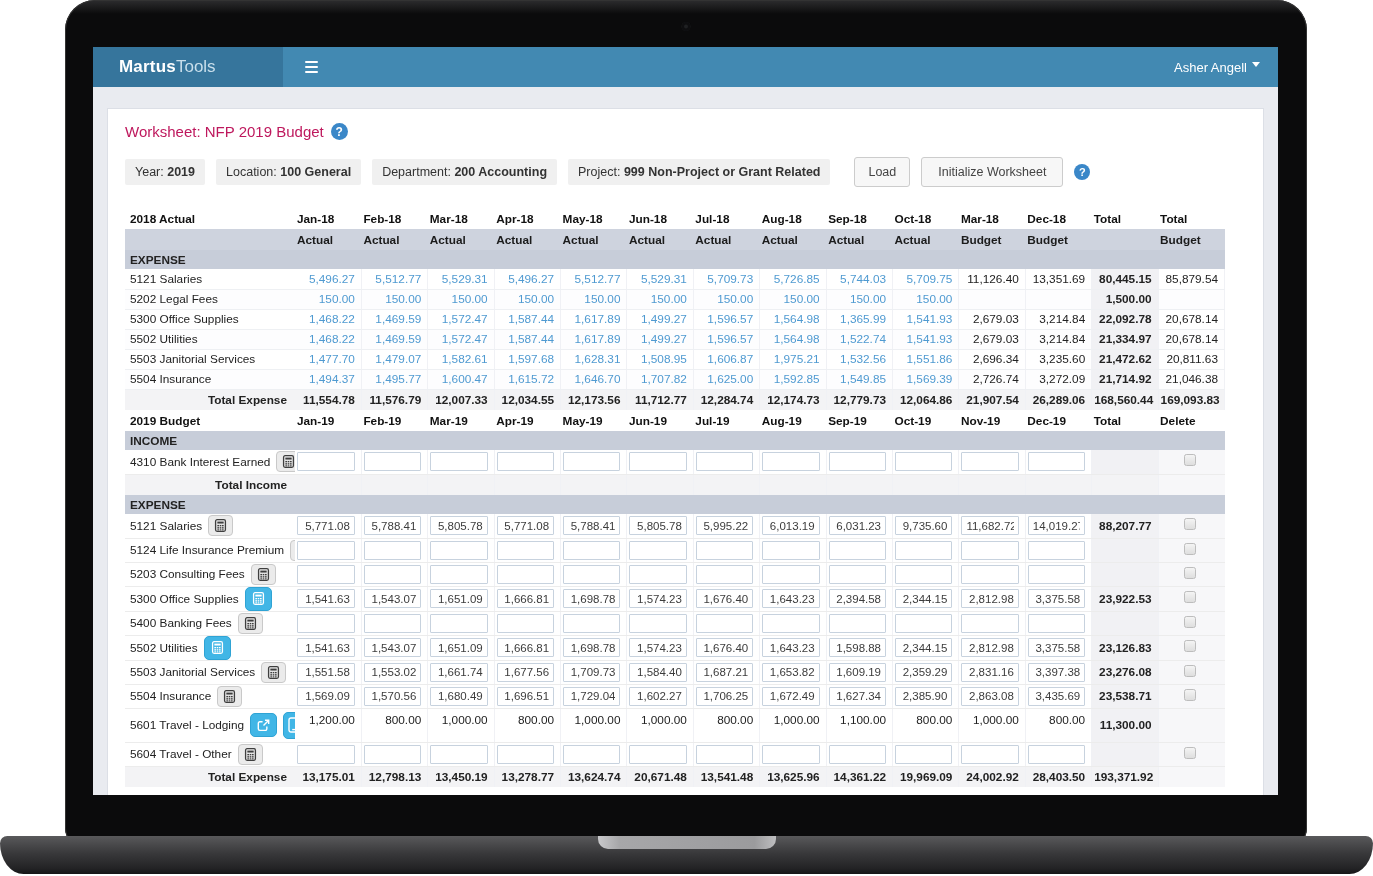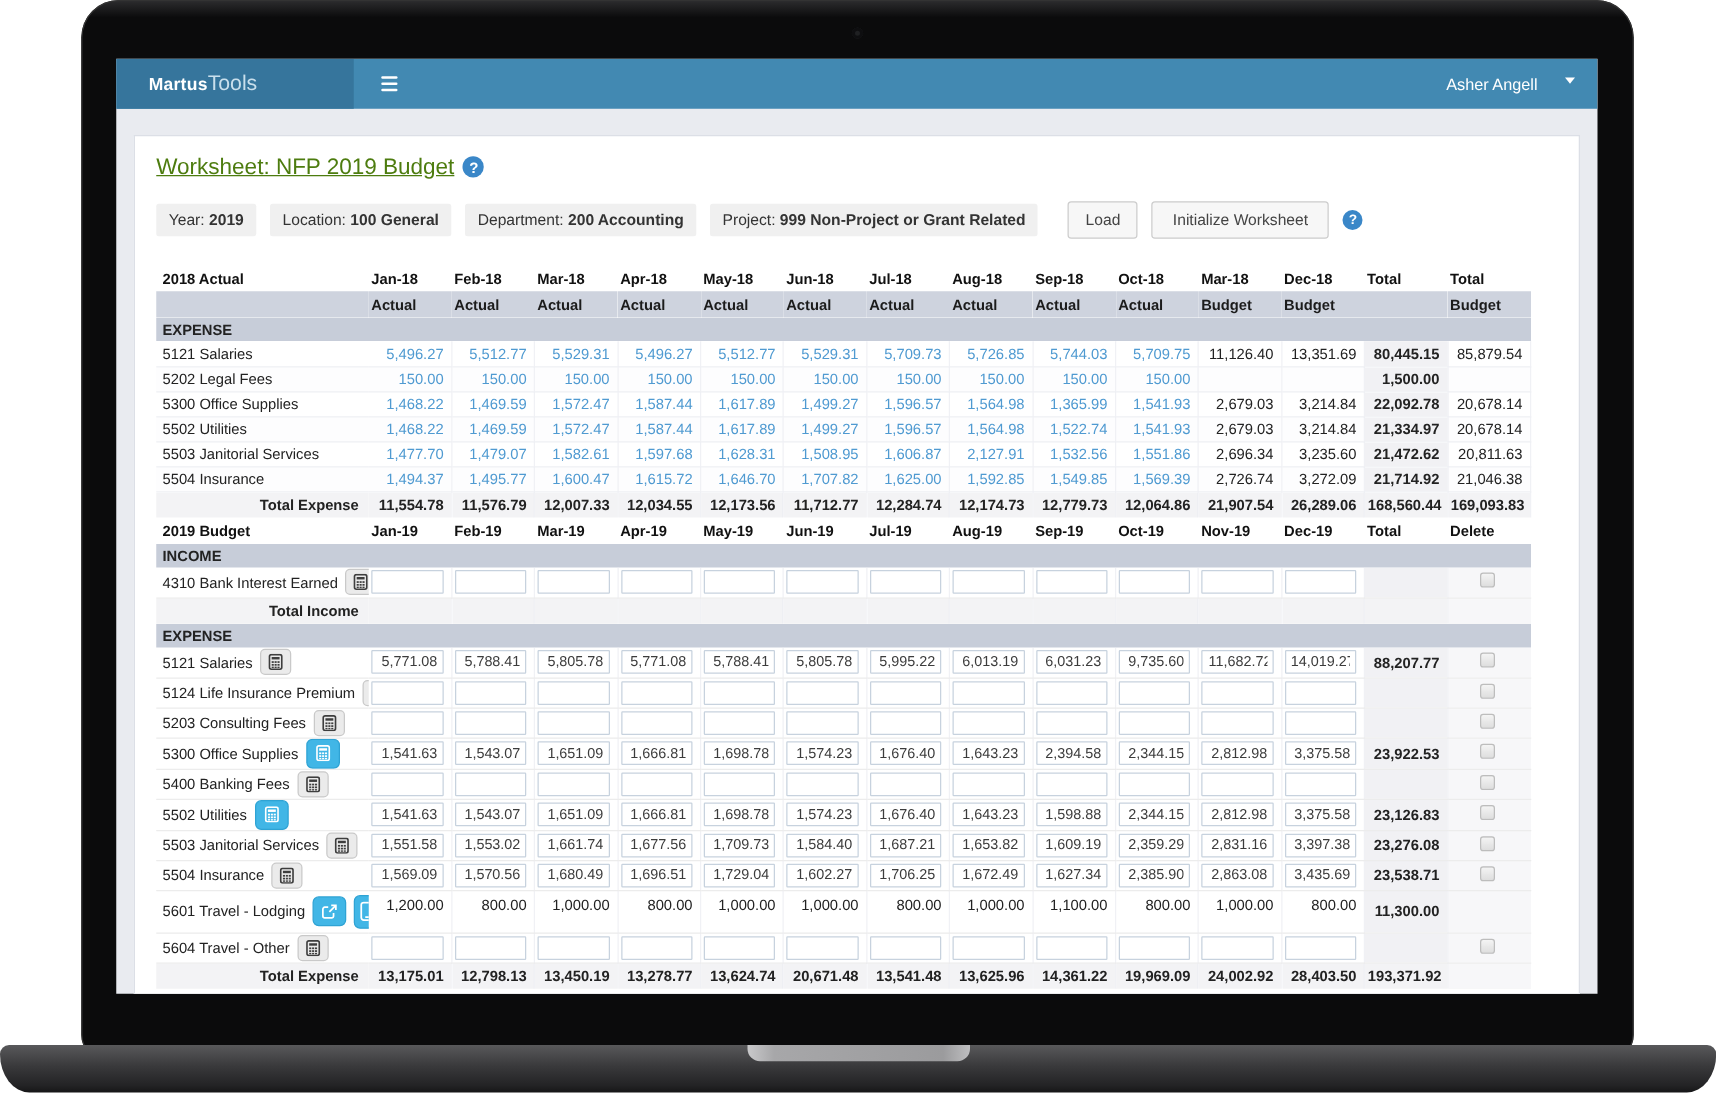--- a/index.html
+++ b/index.html
@@ -19,32 +19,32 @@
   .notch { position:absolute; left:50%; top:0; transform:translateX(-50%);
            width:178px; height:13px; border-radius:0 0 10px 10px;
            background:linear-gradient(90deg,#c9c9cb, #a7a7a9 12%, #9b9b9d 88%, #bebec0); }
 
   
   .screen { position:absolute; left:93px; top:47px; width:1185px; height:748px;
             background:#e9ebf0; overflow:hidden; }
 
   .navbar { position:relative; height:40px; background:#4289b2; display:flex; align-items:center; }
   .brandbox { width:190px; height:40px; background:#36759c; display:flex; align-items:center; padding-left:26px; }
-  .brand-bold { color:#fff; font-weight:bold; font-size:14px; letter-spacing:.2px; }
+  .brand-bold { color:#fff; font-weight:bold; font-size:17px; letter-spacing:.2px; }
   .brand-light { color:#c9dfec; font-weight:300; font-size:17px; }
   .hamburger { margin-left:18px; display:flex; flex-direction:column; gap:2.5px; cursor:pointer; padding:4px; }
   .hamburger i { display:block; width:13px; height:2.3px; background:#fff; border-radius:1px; }
-  .user { margin-left:auto; margin-right:18px; color:#fff; font-size:13px; cursor:pointer; display:flex; align-items:flex-start; gap:22px; }
+  .user { margin-left:auto; margin-right:18px; color:#fff; font-size:13px; cursor:pointer; display:flex; align-items:flex-start; gap:5px; }
   .user .caret { width:0; height:0; border-left:4px solid transparent; border-right:4px solid transparent; border-top:5px solid #fff; margin-top:2px; }
 
   .card { position:absolute; left:14px; top:61px; width:1157px; height:700px;
           background:#fff; border:1px solid #dcdfe6; border-bottom:none; padding:14px 0 0 17px; }
 
   .title-row { display:flex; align-items:center; gap:7px; margin-bottom:17px; }
-  .page-title { font-size:18px; color:#4d7c0f;text-decoration:underline; }
+  .page-title { font-size:15px; color:#be185d; }
   .qicon { width:17px; height:17px; border-radius:50%; background:#3a87c8; color:#fff;
            font-size:12px; font-weight:bold; display:inline-flex; align-items:center; justify-content:center; cursor:pointer; }
   .qicon.small { width:16px; height:16px; font-size:11px; }
 
   .filter-row { display:flex; align-items:center; gap:11px; margin-bottom:21px; }
   .chip { background:#f0f0f0; border-radius:2px; padding:6px 10px; font-size:12.5px; color:#333; cursor:pointer; white-space:nowrap; }
   .chip b { font-weight:bold;margin-top:20px; }
   .btn { background:#f7f7f7; border:1px solid #ccc; border-radius:3px; padding:7px 13px;
          font-size:12.5px; color:#444; cursor:pointer; font-family:inherit; }
   .btn.wide { padding:7px 16px; }
@@ -254,21 +254,21 @@
             </tr>
             <tr class="r-data">
               <td class="lblc">5503 Janitorial Services</td>
               <td class="num blue">1,477.70</td>
               <td class="num blue">1,479.07</td>
               <td class="num blue">1,582.61</td>
               <td class="num blue">1,597.68</td>
               <td class="num blue">1,628.31</td>
               <td class="num blue">1,508.95</td>
               <td class="num blue">1,606.87</td>
-              <td class="num blue">2,127.91</td>
+              <td class="num blue">1,975.21</td>
               <td class="num blue">1,532.56</td>
               <td class="num blue">1,551.86</td>
               <td class="num">2,696.34</td>
               <td class="num">3,235.60</td>
               <td class="num shade2">21,472.62</td>
               <td class="num">20,811.63</td>
             </tr>
             <tr class="r-data">
               <td class="lblc">5504 Insurance</td>
               <td class="num blue">1,494.37</td>

